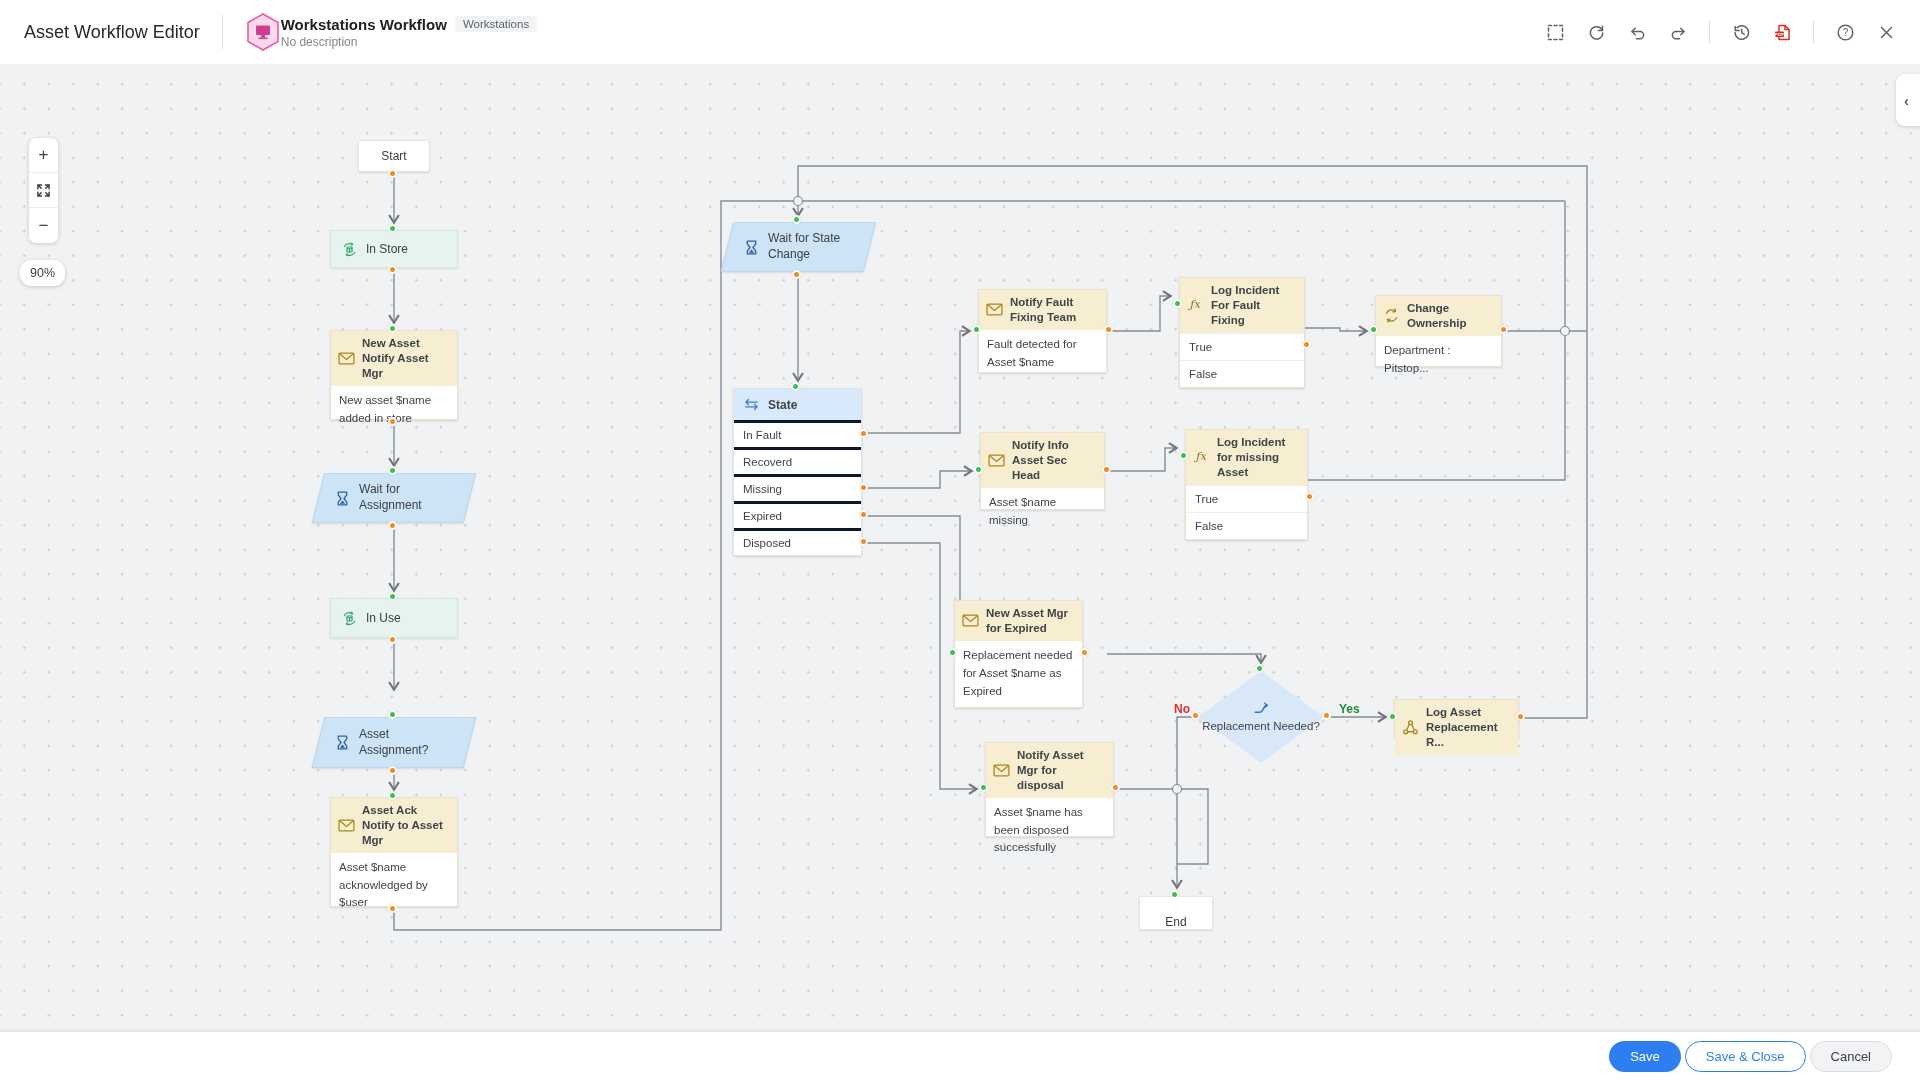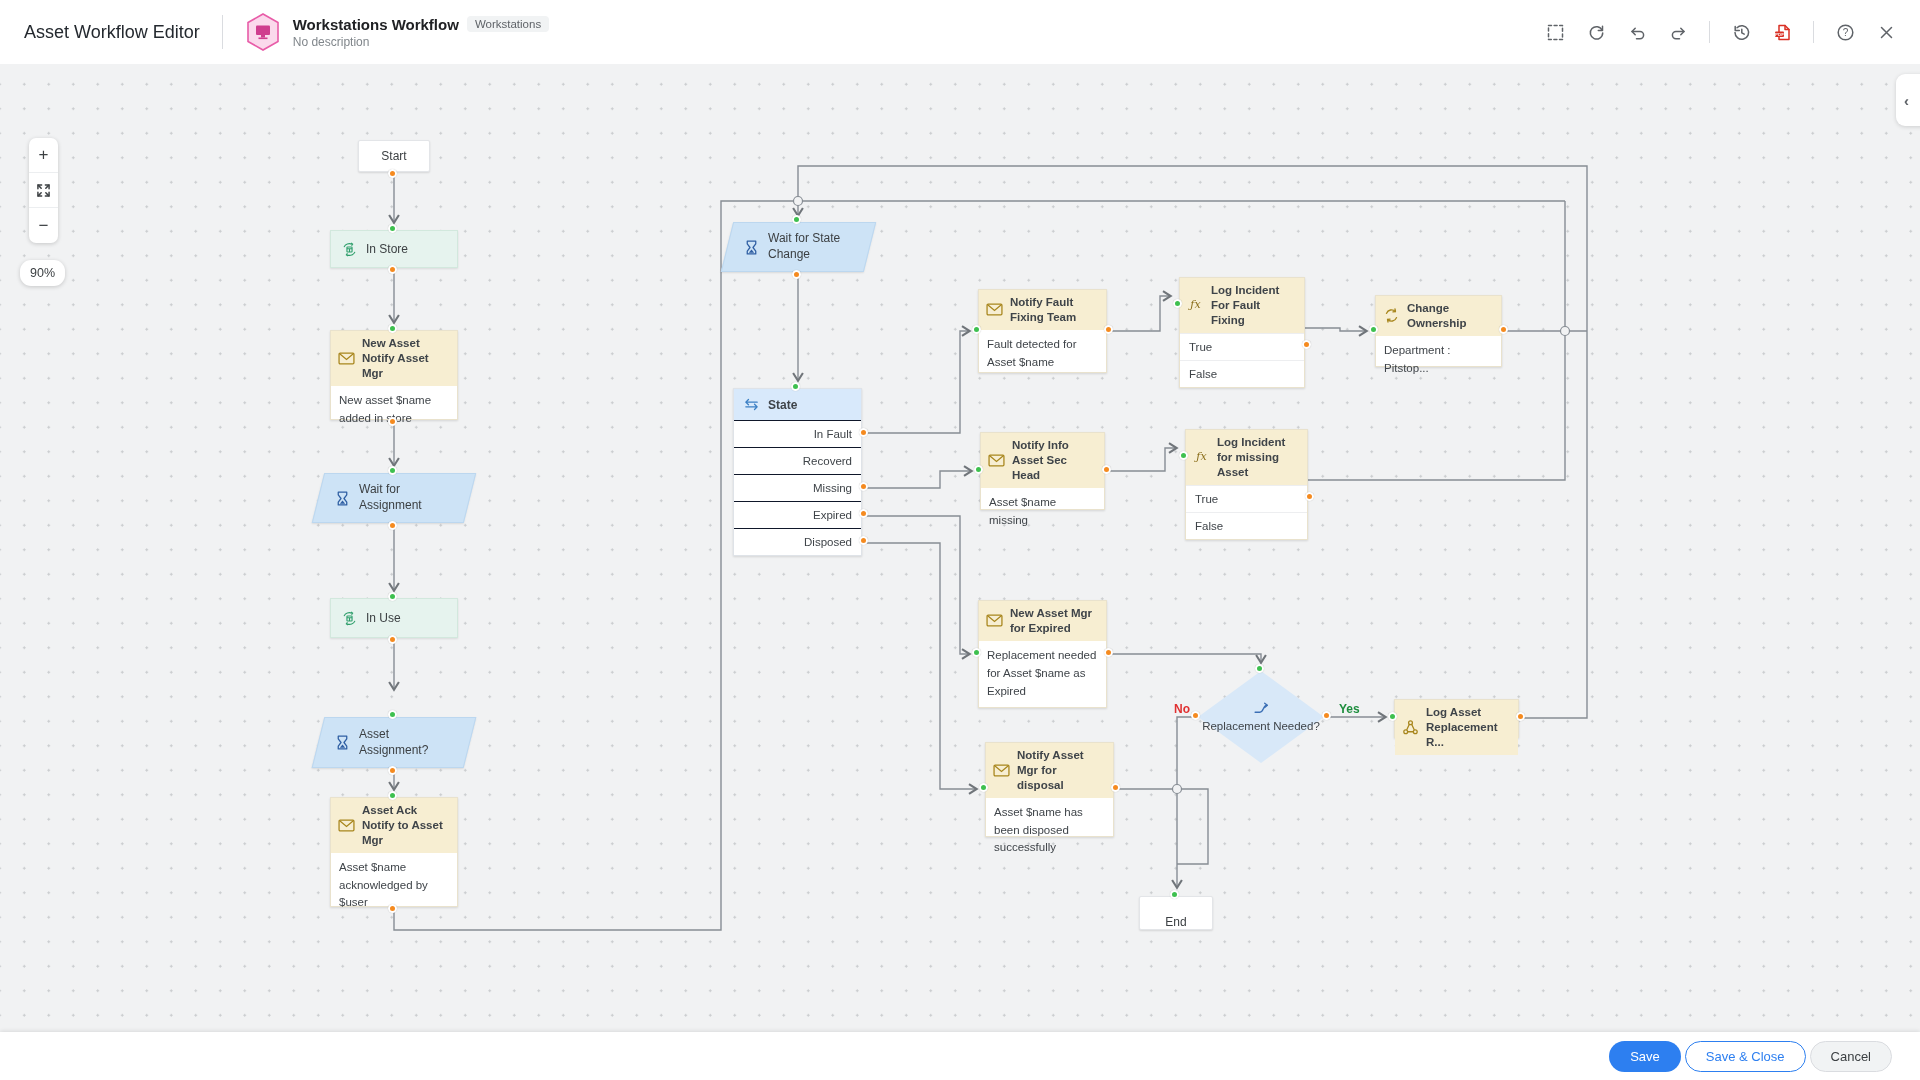--- a/index.html
+++ b/index.html
@@ -4,21 +4,21 @@
 <style>
   * { margin:0; padding:0; box-sizing:border-box; }
   html,body { width:1920px; height:1080px; overflow:hidden;
     font-family:"Liberation Sans", sans-serif; background:#fff; color:#3c4043; }
 
   
   .header { position:absolute; top:0; left:0; right:0; height:64px; background:#fff;
     display:flex; align-items:center; padding:0 24px; z-index:20; }
   .app-title { font-size:18px; font-weight:500; color:#24292f; white-space:nowrap; }
   .vdiv { width:1px; height:34px; background:#dadce0; margin:0 22px; }
-  .wf-block { display:flex; align-items:center; gap:12px; }
+  .wf-block { display:flex; align-items:center; }
   .wf-text { display:flex; flex-direction:column; gap:2px; }
   .wf-title-row { display:flex; align-items:center; gap:8px; }
   .wf-title { font-size:15px; font-weight:700; color:#202124; }
   .wf-tag { font-size:11.5px; color:#5f6368; background:#f1f3f4; border-radius:4px; padding:2px 8px; }
   .wf-desc { font-size:12px; color:#80868b; }
   .toolbar { margin-left:auto; display:flex; align-items:center; gap:21px; }
   .tb-icon { width:20px; height:20px; display:flex; align-items:center; justify-content:center; cursor:pointer; }
   .tb-icon svg { width:19px; height:19px; stroke:#5f6368; fill:none; stroke-width:1.5; stroke-linecap:round; stroke-linejoin:round; }
   .tb-div { width:1px; height:22px; background:#dadce0; }
 
@@ -56,22 +56,22 @@
   .para-content { position:relative; height:100%; display:flex; align-items:center; gap:8px;
     padding:0 16px; font-size:12px; color:#3c4043; line-height:1.3; }
   .card { background:#fff; border:1px solid #e9e2cd; box-shadow:0 1px 2px rgba(0,0,0,.12); }
   .card-head { background:#f7eed2; display:flex; align-items:flex-start; gap:7px; padding:5px 7px;
     font-weight:700; font-size:11.5px; color:#3f4449; line-height:1.3; position:relative; min-height:36px; align-items:center;}
   .card-head .nicon { flex:0 0 auto; }
   .card-body { padding:6px 8px; font-size:11.5px; line-height:1.55; color:#3f4449; }
   .listnode { background:#fff; border:1px solid #dfe3e8; box-shadow:0 1px 2px rgba(0,0,0,.12); }
   .list-head { background:#d8e9fb; display:flex; align-items:center; gap:8px; padding:7px 9px;
     font-weight:700; font-size:12px; color:#3f4449; position:relative; }
-  .lrow { position:relative; padding:6px 9px; border-top:1px solid #0f172a; font-size:11.5px;
-    color:#3f4449; height:27px; display:flex; align-items:center;justify-content:flex-end; }
+  .lrow { position:relative; padding:6px 9px; border-top:3px solid #0f172a; font-size:11.5px;
+    color:#3f4449; height:27px; display:flex; align-items:center; }
   .fxrow { position:relative; padding:6px 9px; border-top:1px solid #edeef0; font-size:11.5px;
     color:#3f4449; height:27px; display:flex; align-items:center; }
   .diamond-wrap { }
   .diamond-bg { position:absolute; inset:0; background:#d8e8f8;
     clip-path:polygon(50% 0, 100% 50%, 50% 100%, 0 50%); }
   .diamond-content { position:relative; height:100%; display:flex; flex-direction:column;
     align-items:center; justify-content:center; gap:2px; font-size:11.5px; color:#3f4449; text-align:center; line-height:1.3; }
   .branch-label { position:absolute; font-size:12px; font-weight:700; z-index:6;margin-left:8px; }
   .nicon { display:inline-flex; width:17px; height:17px; align-items:center; justify-content:center; }
   .nicon svg { width:17px; height:17px; }
@@ -467,21 +467,21 @@
     </div>
     <div class="fxrow">
       <span>True</span>
       <span class="dot orange dr-row"></span>
     </div>
     <div class="fxrow">
       <span>False</span>
     </div>
   </div>
 
-  <div class="node card" style="left:978px; top:536px; width:129px; height:108px;">
+  <div class="node card" style="left:954px; top:536px; width:129px; height:108px;">
     <div class="card-head">
       <span class="nicon">
         <svg viewBox="0 0 16 13">
             <g stroke="#a8861d" fill="none" stroke-width="1.2">
               <rect x="1" y="1.5" width="14" height="10" rx="1"></rect>
               <path d="M1.6 2.1 8 7.4l6.4-5.3"></path>
             </g>
           </svg>
       </span>
       <span>New Asset Mgr for Expired</span>

